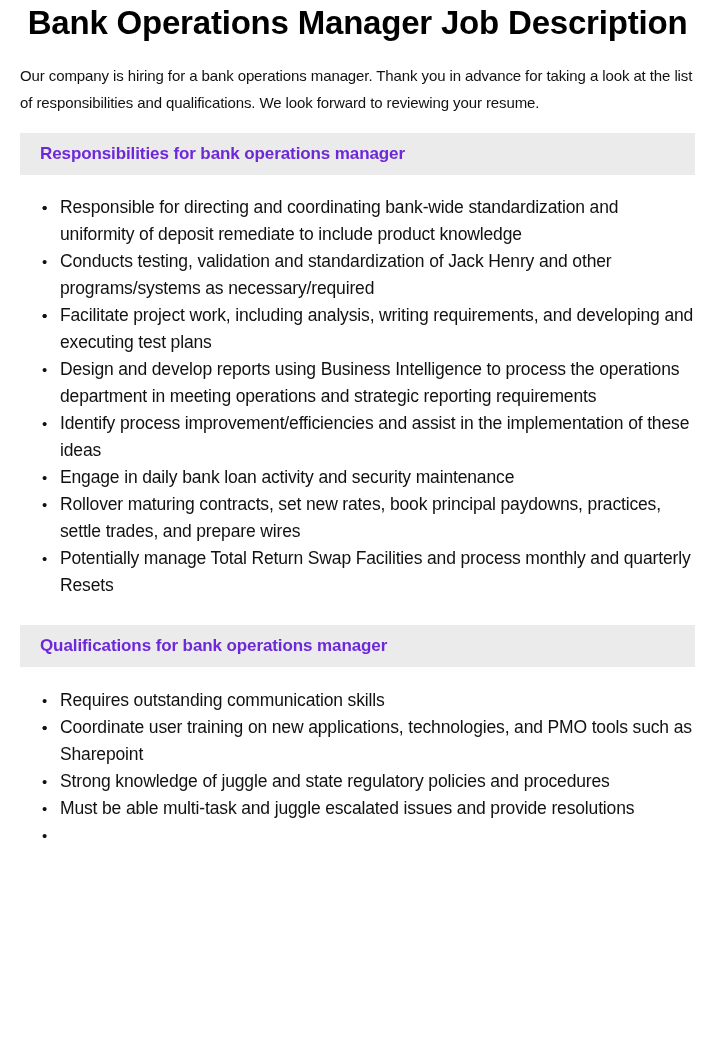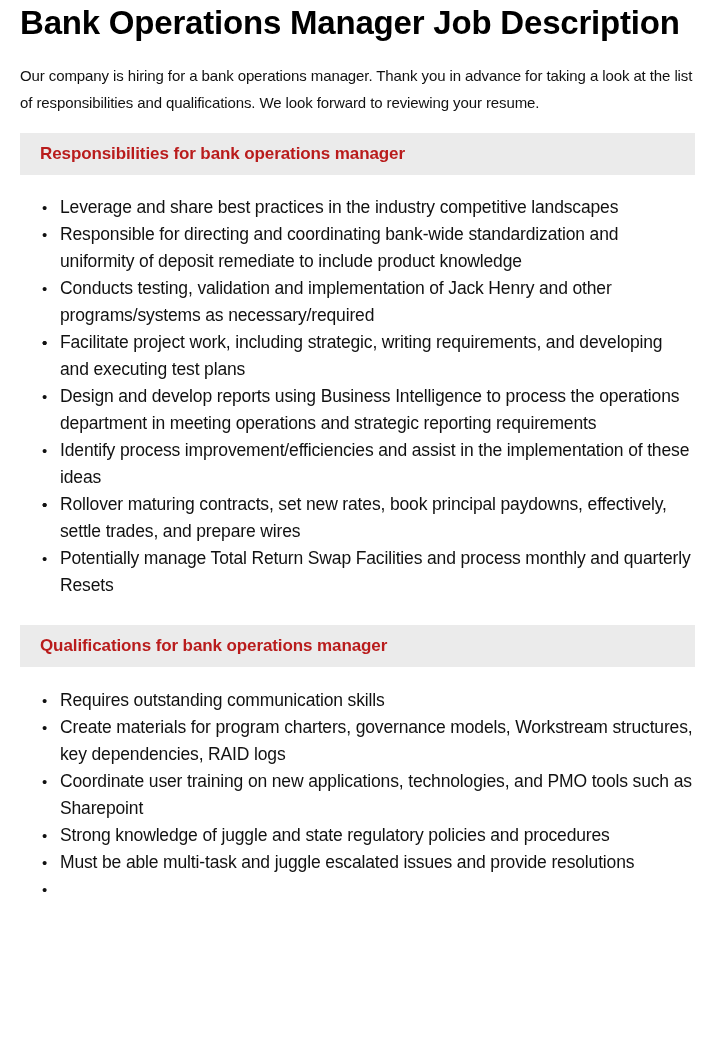--- a/index.html
+++ b/index.html
@@ -7,20 +7,21 @@
       width: 720px;
       height: 1057px;
       overflow: hidden;
       font-family: "Liberation Sans", "DejaVu Sans", sans-serif;
       color: #111111;
     }
     .page { padding: 0 25px 0 20px; }
     h1 {
       margin: 0;
       padding-top: 3px;
+      text-align: center;
       font-size: 33px;
       font-weight: bold;
       line-height: 40px;
       letter-spacing: -0.2px;
       color: #000;
     }
     .intro {
       margin: 19px 0 0 0;
       font-size: 15px;
       line-height: 27px;
@@ -30,21 +31,21 @@
       margin-top: 17px;
       background: #ebebeb;
       height: 42px;
       box-sizing: border-box;
       padding: 0 20px;
       display: flex;
       align-items: center;
       font-size: 17px;
       font-weight: bold;
       letter-spacing: -0.1px;
-      color: #b91c1c;
+      color: #6d28d9;
     }
     .section-header.q { margin-top: 26px; }
     ul {
       margin: 19px 0 0 0;
       padding: 0 0 0 40px;
       list-style: none;
     }
     ul.quals { margin-top: 20px; }
     li {
       position: relative;
@@ -63,36 +64,36 @@
 <body>
 
 <div class="page">
   <h1>Bank Operations Manager Job Description</h1>
   <p class="intro">Our company is hiring for a bank operations manager. Thank you in advance for taking a look at the list of responsibilities and qualifications. We look forward to reviewing your resume.</p>
 
   <div class="section-header">
     <span>Responsibilities for bank operations manager</span>
   </div>
   <ul>
-    <li><span class="bullet">•</span><span>Leverage and share best practices in the industry competitive landscapes</span></li>
+    <li><span class="bullet">•</span></li>
     <li><span class="bullet">•</span><span>Responsible for directing and coordinating bank-wide standardization and uniformity of deposit remediate to include product knowledge</span></li>
-    <li><span class="bullet">•</span><span>Conducts testing, validation and implementation of Jack Henry and other programs/systems as necessary/required</span></li>
+    <li><span class="bullet">•</span><span>Conducts testing, validation and standardization of Jack Henry and other programs/systems as necessary/required</span></li>
     <li><span class="bullet">•</span></li>
-    <li><span class="bullet">•</span><span>Facilitate project work, including strategic, writing requirements, and developing and executing test plans</span></li>
+    <li><span class="bullet">•</span><span>Facilitate project work, including analysis, writing requirements, and developing and executing test plans</span></li>
     <li><span class="bullet">•</span><span>Design and develop reports using Business Intelligence to process the operations department in meeting operations and strategic reporting requirements</span></li>
     <li><span class="bullet">•</span><span>Identify process improvement/efficiencies and assist in the implementation of these ideas</span></li>
-    <li><span class="bullet">•</span></li>
-    <li><span class="bullet">•</span><span>Rollover maturing contracts, set new rates, book principal paydowns, effectively, settle trades, and prepare wires</span></li>
+    <li><span class="bullet">•</span><span>Engage in daily bank loan activity and security maintenance</span></li>
+    <li><span class="bullet">•</span><span>Rollover maturing contracts, set new rates, book principal paydowns, practices, settle trades, and prepare wires</span></li>
     <li><span class="bullet">•</span><span>Potentially manage Total Return Swap Facilities and process monthly and quarterly Resets</span></li>
   </ul>
 
   <div class="section-header q">
     <span>Qualifications for bank operations manager</span>
   </div>
   <ul class="quals">
     <li><span class="bullet">•</span><span>Requires outstanding communication skills</span></li>
-    <li><span class="bullet">•</span><span>Create materials for program charters, governance models, Workstream structures, key dependencies, RAID logs</span></li>
+    <li><span class="bullet">•</span></li>
     <li><span class="bullet">•</span><span>Coordinate user training on new applications, technologies, and PMO tools such as Sharepoint</span></li>
     <li><span class="bullet">•</span><span>Strong knowledge of juggle and state regulatory policies and procedures</span></li>
     <li><span class="bullet">•</span><span>Must be able multi-task and juggle escalated issues and provide resolutions</span></li>
     <li><span class="bullet">•</span></li>
   </ul>
 </div>
 
 </body></html>

